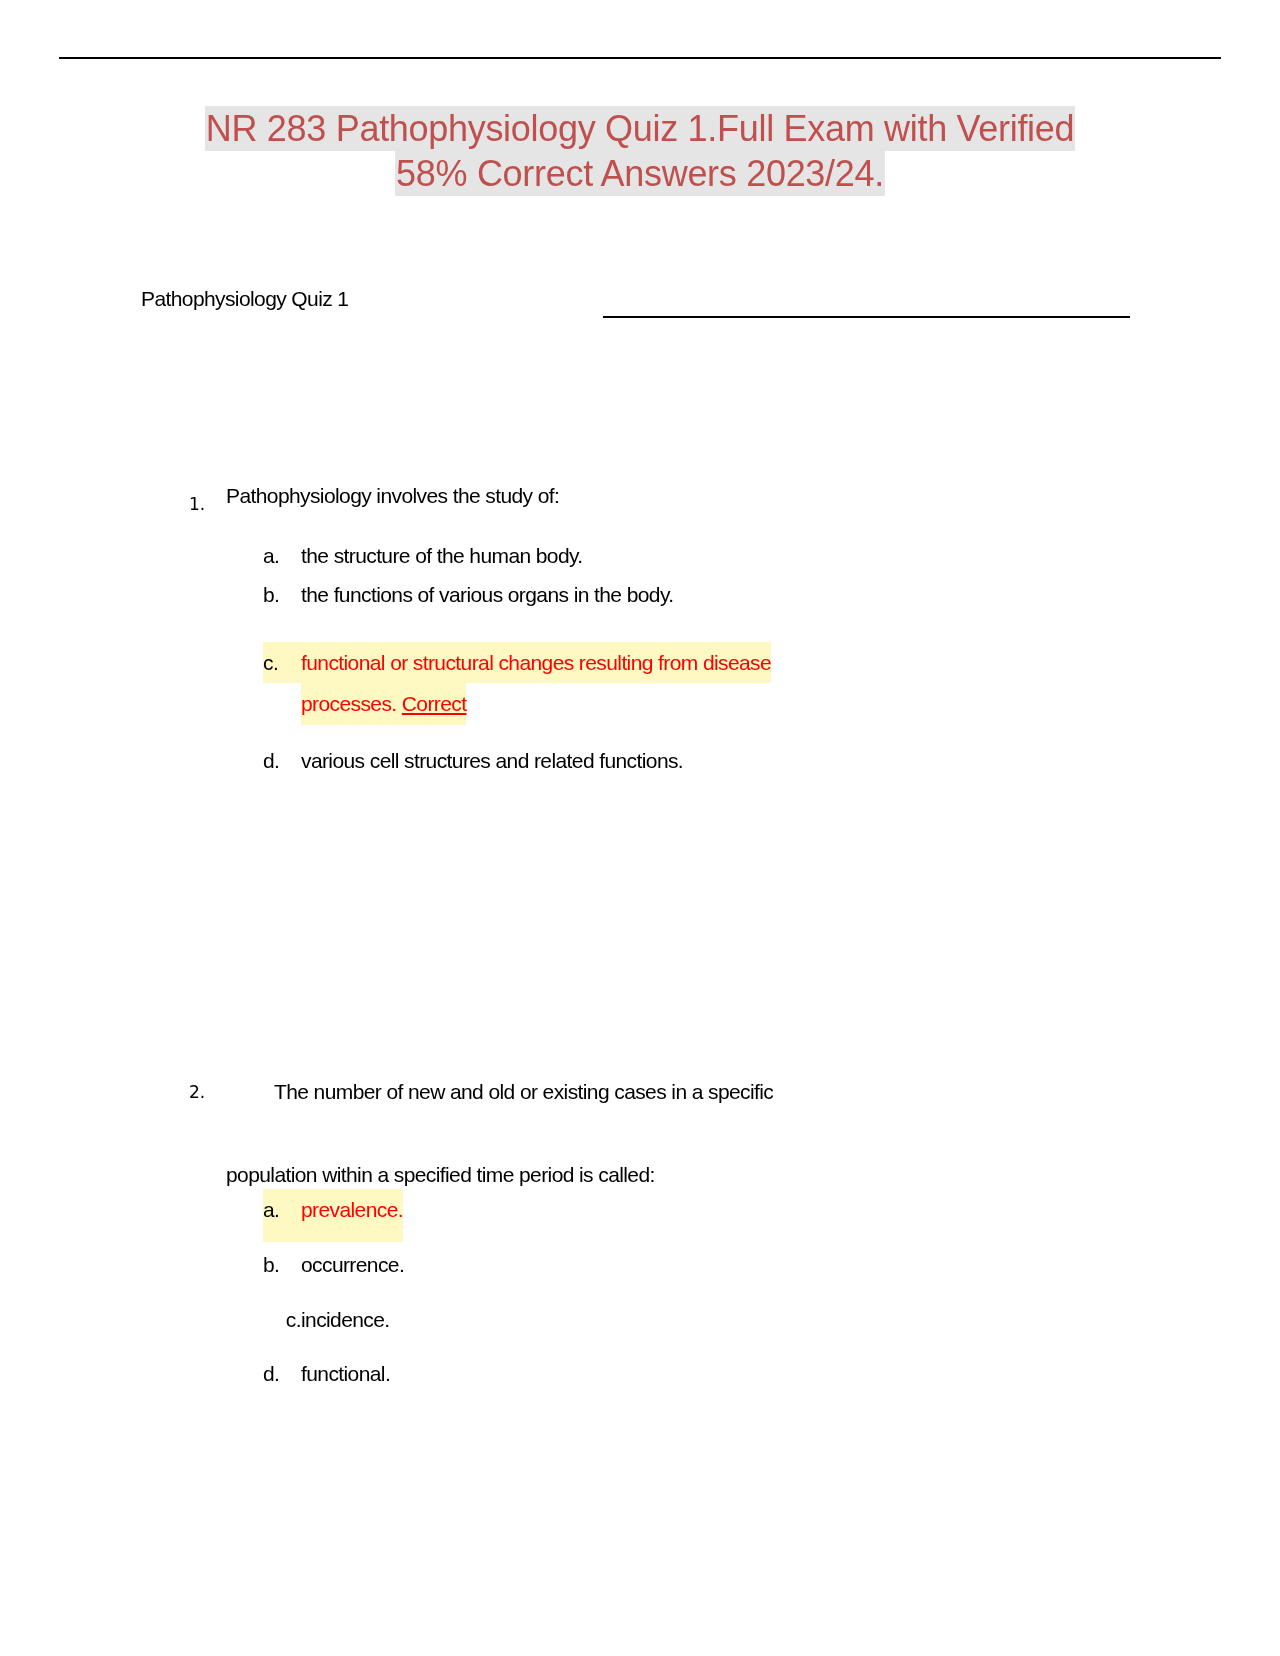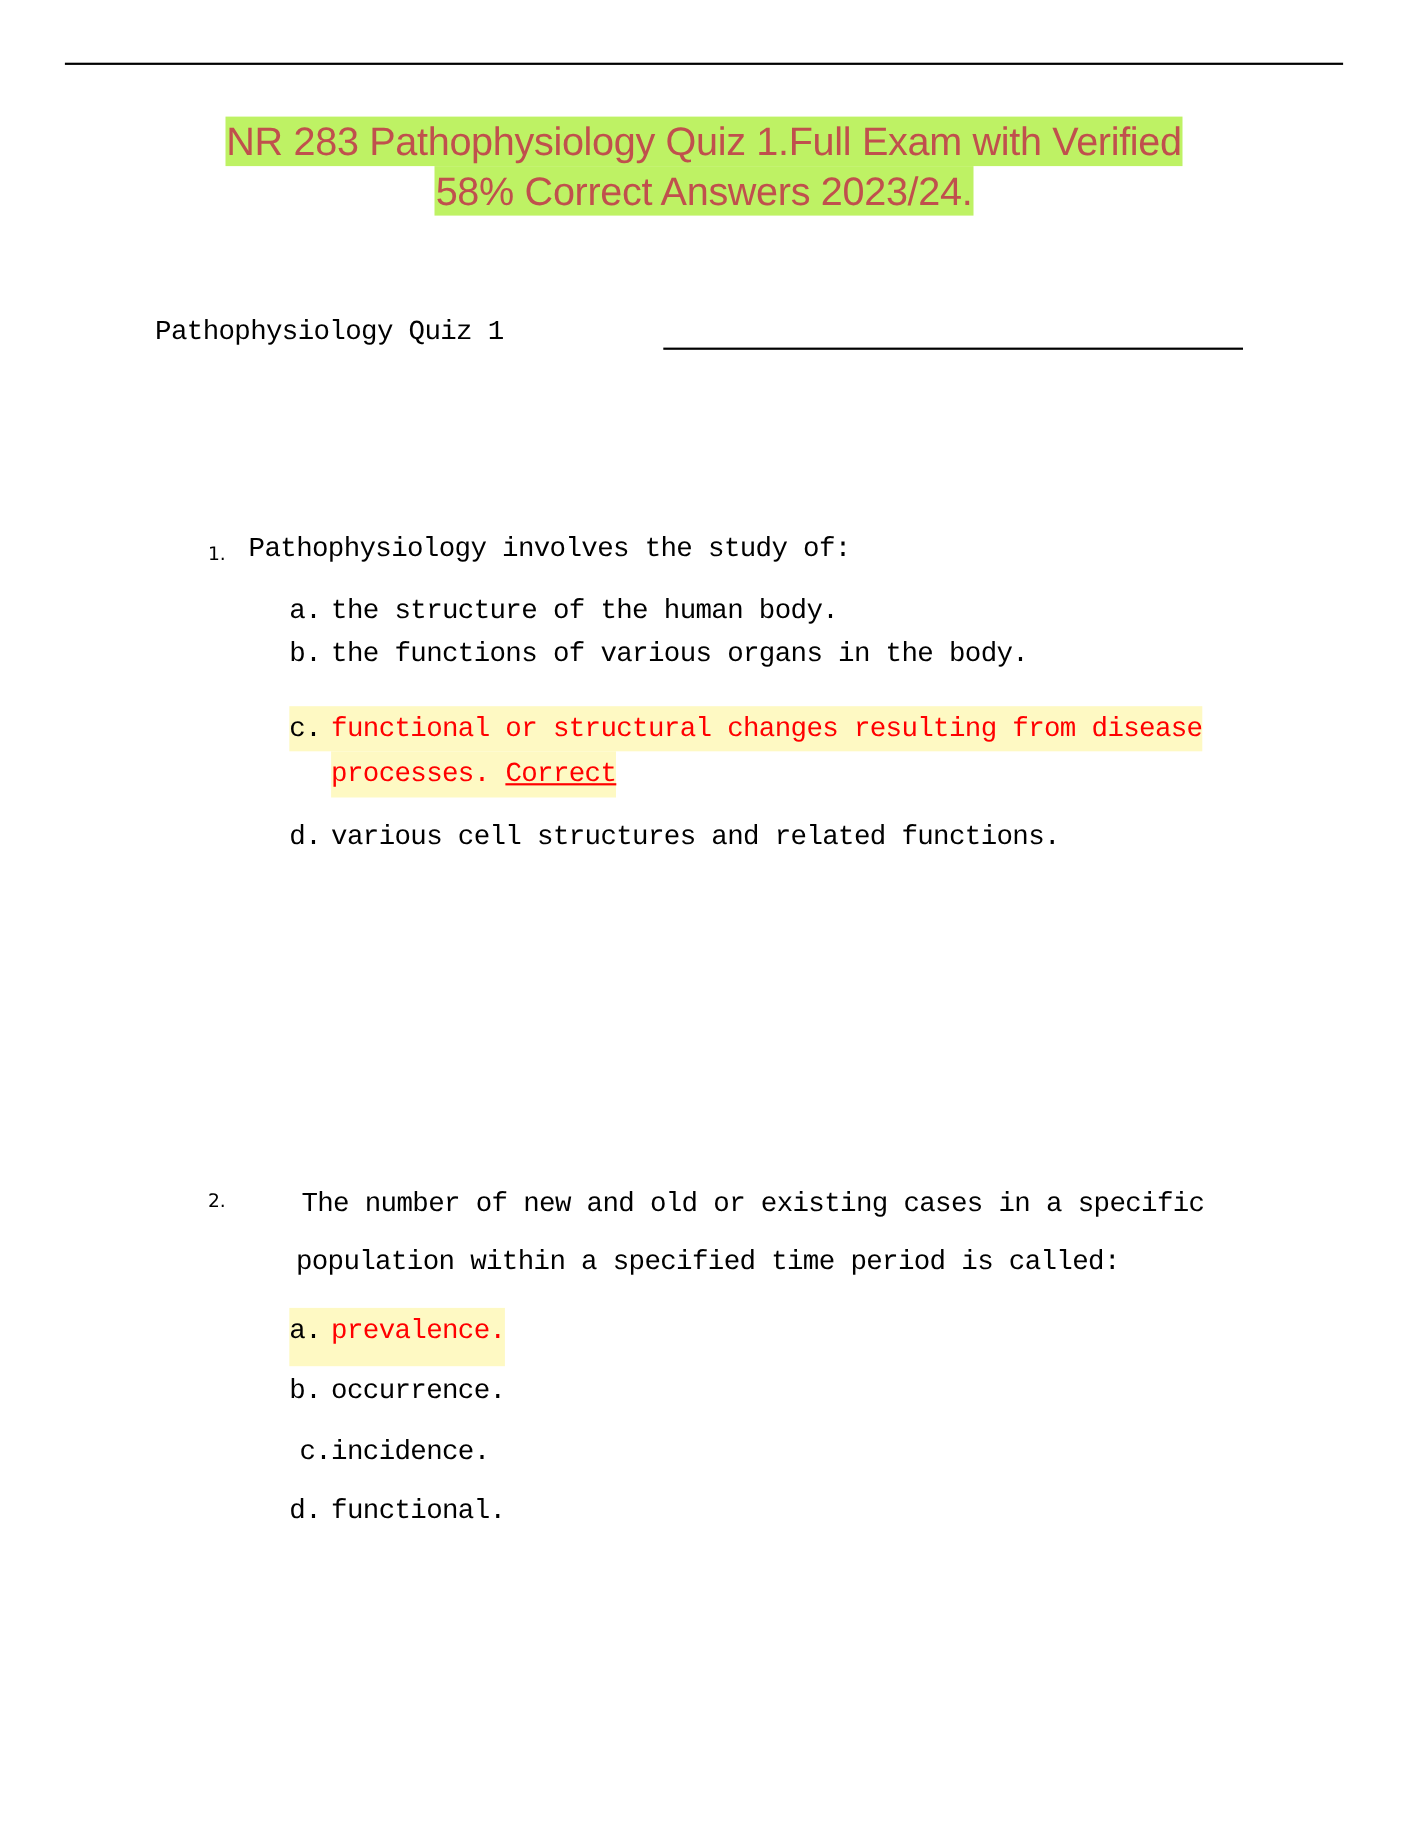--- a/index.html
+++ b/index.html
@@ -3,23 +3,23 @@
   <meta charset="utf-8">
   <style>
     html, body { margin: 0; padding: 0; background: #ffffff; }
     body { width: 1280px; height: 1656px; position: relative; overflow: hidden;
            font-family: "Liberation Sans", sans-serif; color: #000; }
     .abs { position: absolute; }
     .rule { background: #000; height: 2px; }
     .title-line { position: absolute; left: 0; right: 0; text-align: center;
                   font-family: "Liberation Sans", sans-serif; font-size: 36px;
                   line-height: 45px; height: 45px; }
-    .title-hl { background: #bef264; color: #c0504d; padding: 0 1px;
+    .title-hl { background: #e5e5e5; color: #c0504d; padding: 0 1px;
                 display: inline-block; height: 45px; letter-spacing: -0.3px; }
-    .doc-text { font-family: Liberation Mono, monospace; font-size: 25px; letter-spacing: -0.6px; }
+    .doc-text { font-family: Liberation Sans, sans-serif; font-size: 21px; letter-spacing: -0.6px; }
     .quiz-label { left: 141px; top: 287px; }
     .blank-line { left: 603px; top: 316px; width: 527px; height: 2px; background: #000; }
     .q-num { font-family: "DejaVu Sans", sans-serif; font-size: 17px; }
     .opt { position: absolute; left: 263px; height: 41px; line-height: 41px; white-space: nowrap; }
     .opt .letter { display: inline-block; width: 38px; }
     .hl { background: #fef9c3; }
     .ans { color: #ff0000; }
     .correct-tag { text-decoration: underline; color: #ff0000; }
     .qline { position: absolute; left: 226px; white-space: nowrap; }
   </style>
@@ -57,21 +57,21 @@
     <span class="hl" style="display:inline-block; height:42px;"><span class="ans">processes.</span> <span class="correct-tag">Correct</span></span>
   </div>
   <div class="opt doc-text" style="top:740px;">
     <span class="letter">d.</span><span>various cell structures and related functions.</span>
   </div>
 </div>
 
 <div>
   <span class="abs q-num" style="left:189px; top:1082px;">2.</span>
   <span class="qline doc-text" style="top:1080px;margin-left:48px;">The number of new and old or existing cases in a specific</span>
-  <span class="qline doc-text" style="top:1133px;margin-left:43px;">population within a specified time period is called:</span>
+  <span class="qline doc-text" style="top:1163px;">population within a specified time period is called:</span>
 
   <div class="opt doc-text" style="top:1189px;">
     <span class="hl" style="display:inline-block; height:53px;"><span class="letter">a.</span><span class="ans">prevalence.</span></span>
   </div>
   <div class="opt doc-text" style="top:1244px;">
     <span class="letter">b.</span><span>occurrence.</span>
   </div>
   <div class="opt doc-text" style="top:1299px;text-align:right;">
     <span class="letter">c.</span><span>incidence.</span>
   </div>

